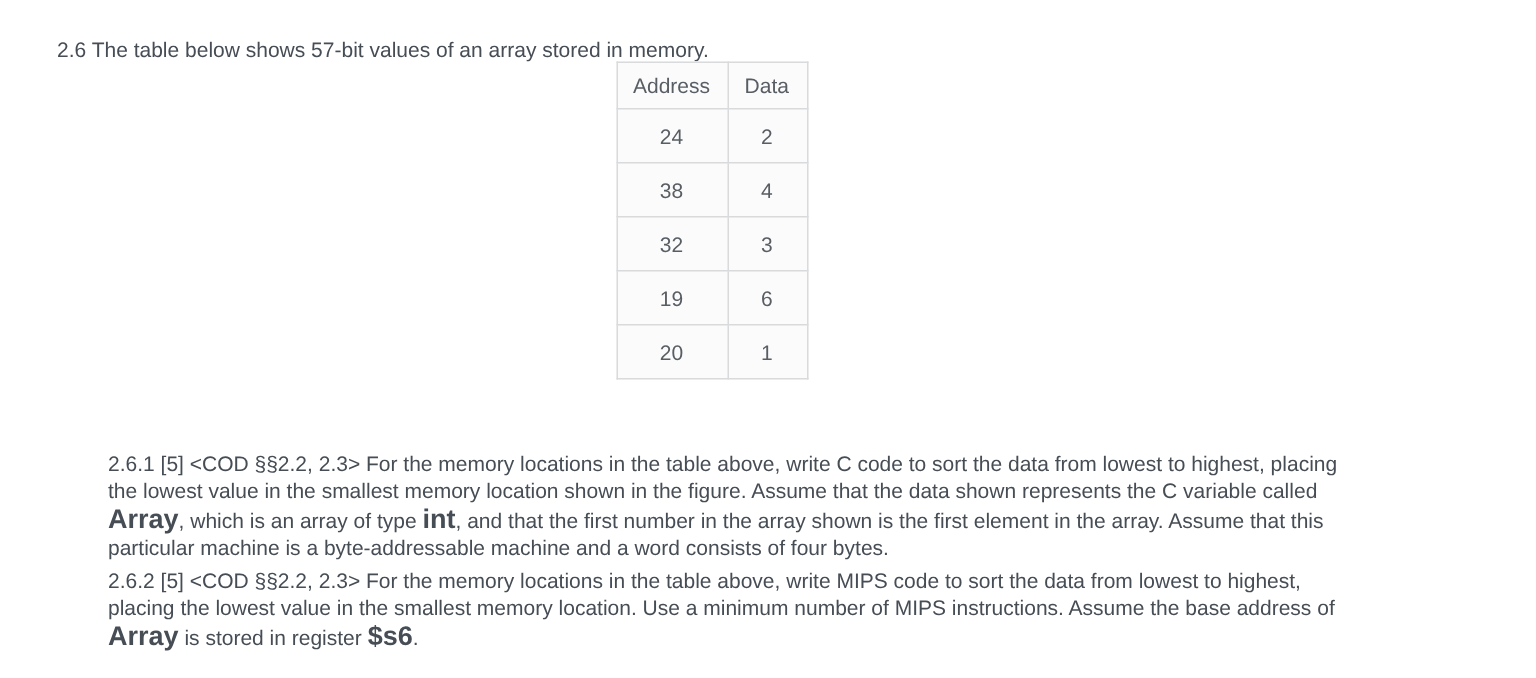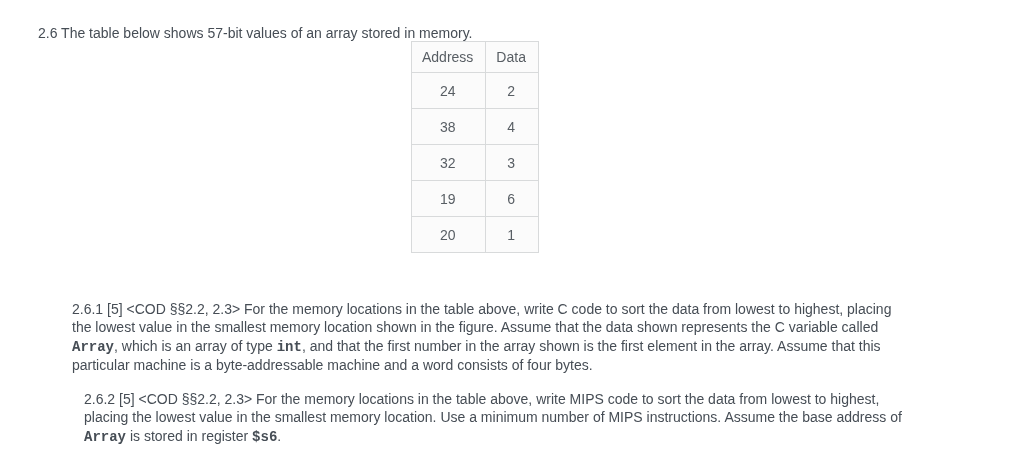--- a/index.html
+++ b/index.html
@@ -50,25 +50,25 @@
   table.mem th.col-data,    table.mem td.col-data    { width: 20px; }
   .question {
     position: absolute;
     left: 72px;
     width: 820px;
     font-size: 14px;
     line-height: 18.4px;
     text-align: left;
   }
   .q1 { top: 286px; }
-  .q2 { top: 376px; margin-left: 12px; }
+  .q2 { top: 364px; }
   .code {
-    font-family: Liberation Mono, monospace;
+    font-family: Liberation Sans, sans-serif;
     font-weight: bold;
-    font-size: 14px;
+    font-size: 18px;
   }
 </style>
 </head>
 <body>
 
 <div class="page">
 
   <p class="heading"><span class="b">2.6</span><span> The table below shows 57-bit values of an array stored in memory.</span></p>
 
   <div class="table-wrap">

